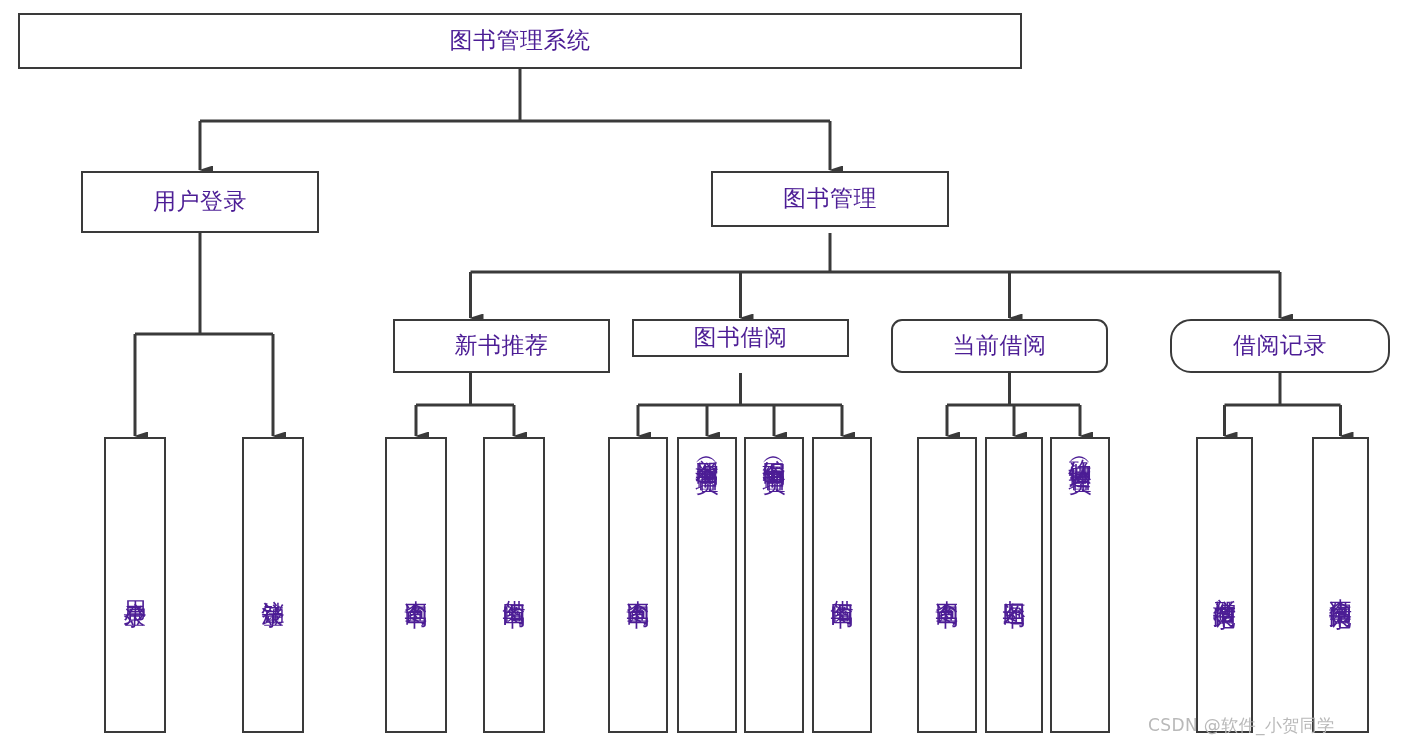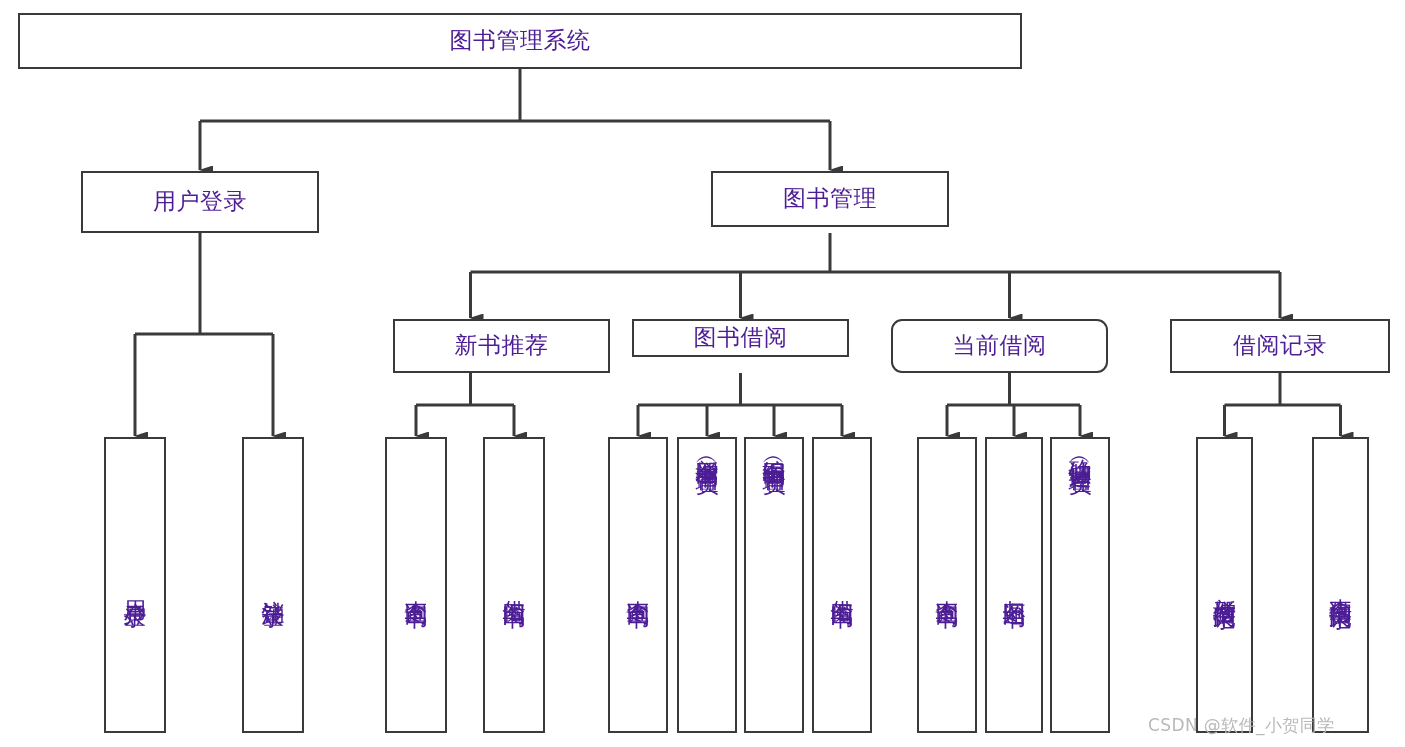--- a/index.html
+++ b/index.html
@@ -129,21 +129,21 @@
       </div>
       <div class="node" style="left: 362px; top: 319px; width: 217px; height: 54px; margin-left: 31px;">
         <span class="node-label">新书推荐</span>
       </div>
       <div class="node" style="left: 632px; top: 319px; width: 217px; height: 38px;">
         <span class="node-label">图书借阅</span>
       </div>
       <div class="node" style="left: 891px; top: 319px; width: 217px; height: 54px; border-radius: 11px;">
         <span class="node-label">当前借阅</span>
       </div>
-      <div class="node" style="left: 1170px; top: 319px; width: 220px; height: 54px;">
+      <div class="node" style="left: 1170px; top: 319px; width: 220px; height: 54px; border-radius: 21px;">
         <span class="node-label">借阅记录</span>
       </div>
       <div class="node vertical vcenter" style="left: 104px; top: 437px; width: 62px; height: 296px; align-items: center;">
         <span class="node-label">用户登录</span>
       </div>
       <div class="node vertical vcenter" style="left: 242px; top: 437px; width: 62px; height: 296px; align-items: center;">
         <span class="node-label">注销登录</span>
       </div>
       <div class="node vertical vcenter" style="left: 385px; top: 437px; width: 62px; height: 296px; align-items: center;">
         <span class="node-label">查询图书</span>

